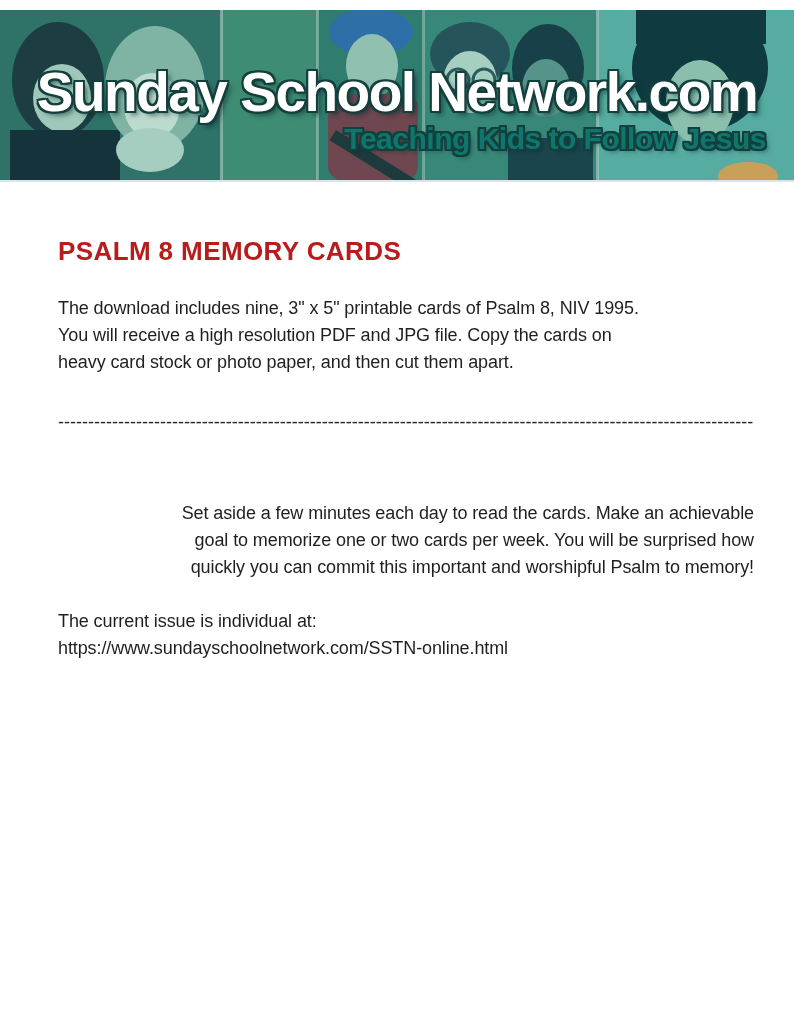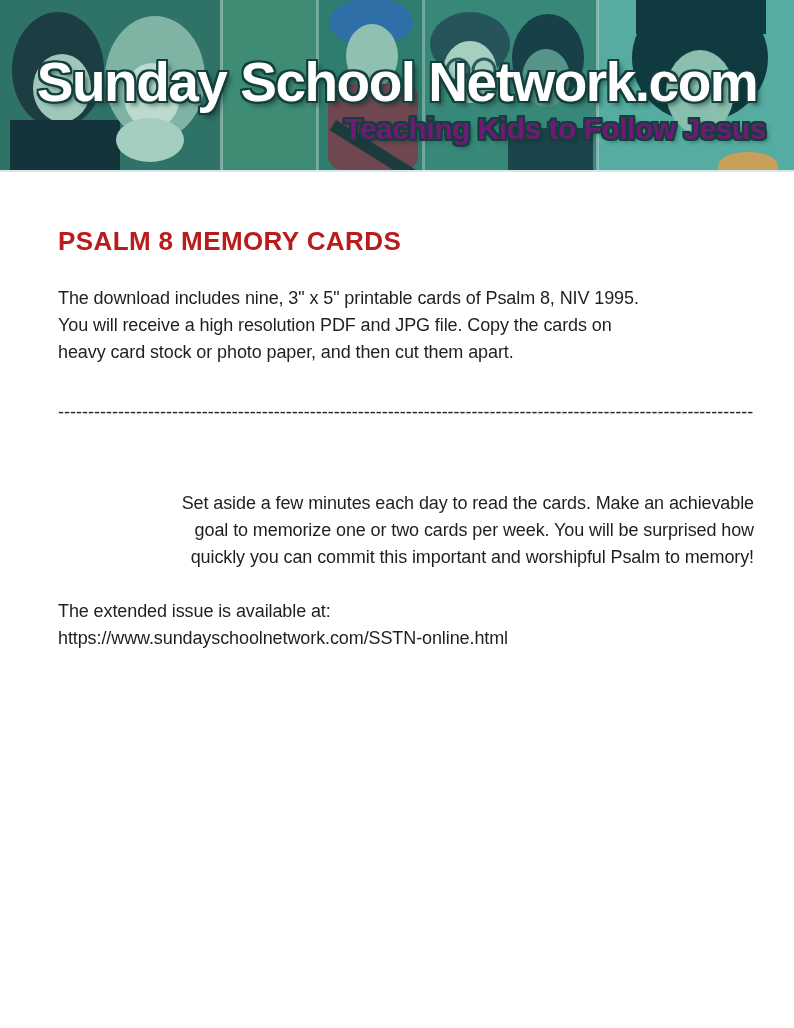--- a/index.html
+++ b/index.html
@@ -1,35 +1,35 @@
 <!DOCTYPE html>
 <html><head>
 <meta charset="utf-8">
 <style>
   html,body{margin:0;padding:0;}
   body{
     width:794px;height:1028px;overflow:hidden;background:#ffffff;
     font-family:"Liberation Sans",sans-serif;
   }
-  .page{position:relative;width:794px;height:924px;background:#ffffff;}
+  .page{position:relative;width:794px;height:924px;background:#ffffff;margin-top:10px;}
 
   
   .banner{position:relative;width:794px;height:170px;border-bottom:2px solid #d7e7ea;}
   .banner svg{display:block;width:794px;height:170px;}
   .banner-title{
     position:absolute;left:0;right:0;top:50px;text-align:center;
     font-size:55px;font-weight:700;letter-spacing:-1.5px;color:#ffffff;white-space:nowrap;
     text-shadow:
       -2px -2px 0 #133f3c, 2px -2px 0 #133f3c, -2px 2px 0 #133f3c, 2px 2px 0 #133f3c,
       -2px 0 0 #133f3c, 2px 0 0 #133f3c, 0 -2px 0 #133f3c, 0 2px 0 #133f3c,
       4px 4px 5px rgba(10,40,40,.55);
   }
   .banner-tagline{
     position:absolute;right:28px;top:112px;
-    font-size:30px;font-weight:700;letter-spacing:-0.5px;color:#701a75;white-space:nowrap;
+    font-size:30px;font-weight:700;letter-spacing:-0.5px;color:#0f766e;white-space:nowrap;
     text-shadow:
       -2px -2px 0 #133f3c, 2px -2px 0 #133f3c, -2px 2px 0 #133f3c, 2px 2px 0 #133f3c,
       -2px 0 0 #133f3c, 2px 0 0 #133f3c, 0 -2px 0 #133f3c, 0 2px 0 #133f3c,
       3px 3px 4px rgba(10,40,40,.5);
   }
 
   
   .content{padding:0 40px 0 58px;color:#1f1f1f;}
   .heading{
     margin:52px 0 0;font-size:26px;font-weight:600;letter-spacing:.4px;color:#b91c1c;
@@ -101,18 +101,18 @@
 heavy card stock or photo paper, and then cut them apart.</p>
 
 
     <div class="separator">--------------------------------------------------------------------------------------------------------------------</div>
 
     <p class="para big-gap">Set aside a few minutes each day to read the cards. Make an achievable
 goal to memorize one or two cards per week. You will be surprised how
 quickly you can commit this important and worshipful Psalm to memory!</p>
 
 
-    <p class="para">The extended issue is available at:
+    <p class="para">The current issue is individual at:
 https://www.sundayschoolnetwork.com/SSTN-online.html</p>
 
   </main>
 
 </div>
 
 </body></html>

